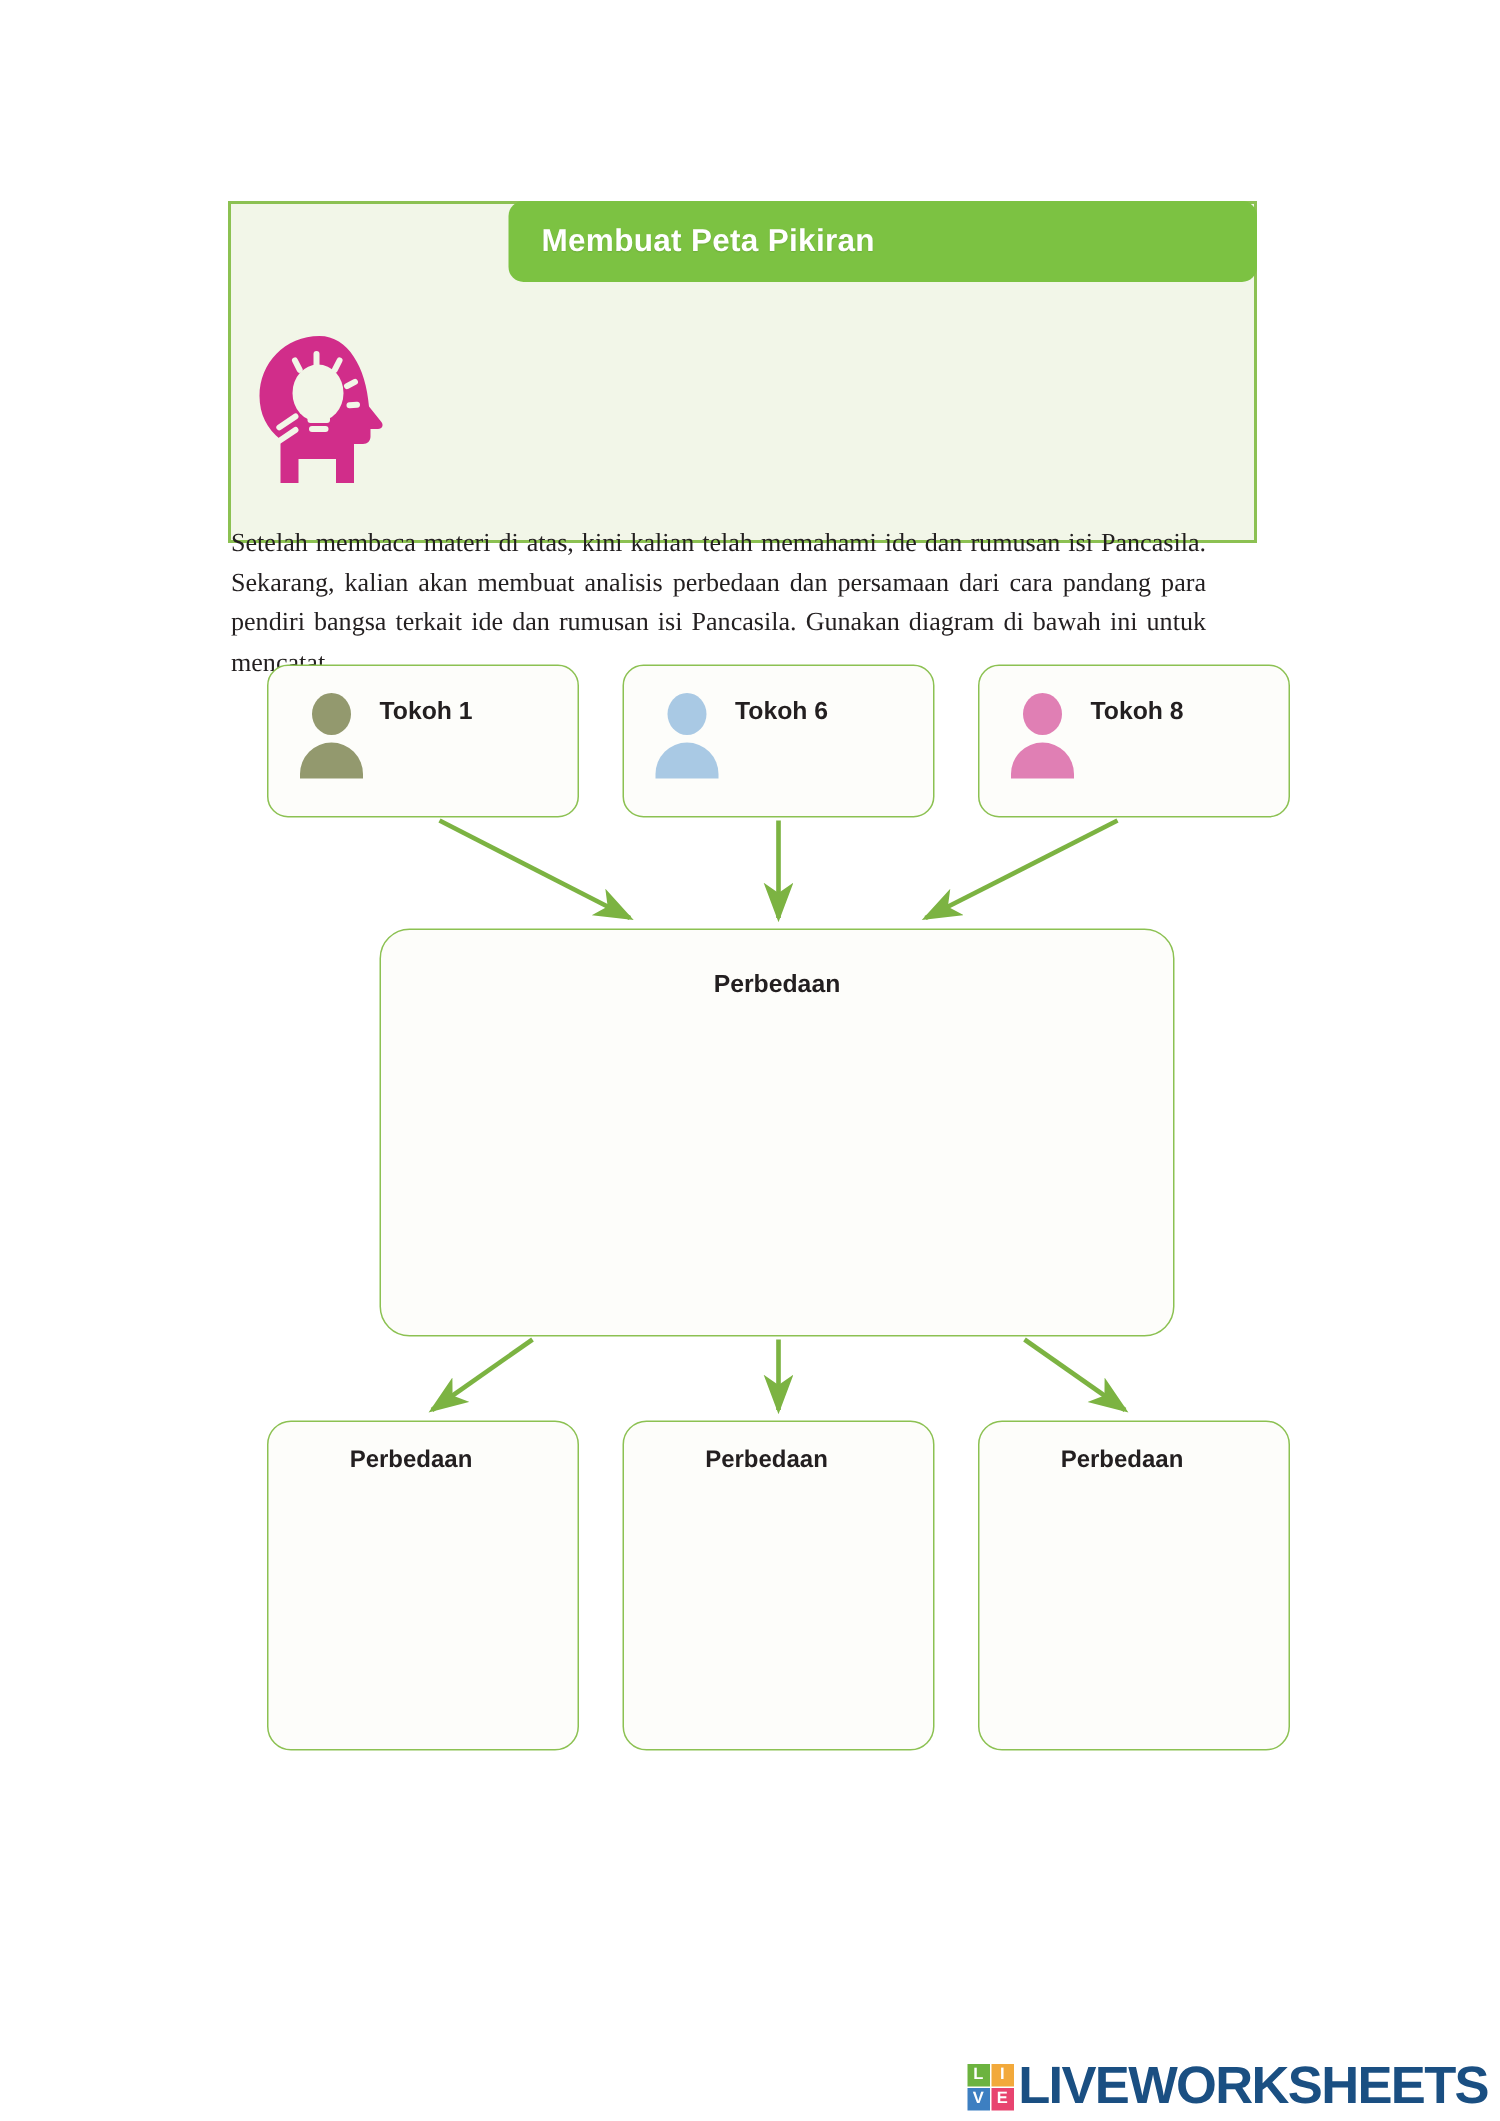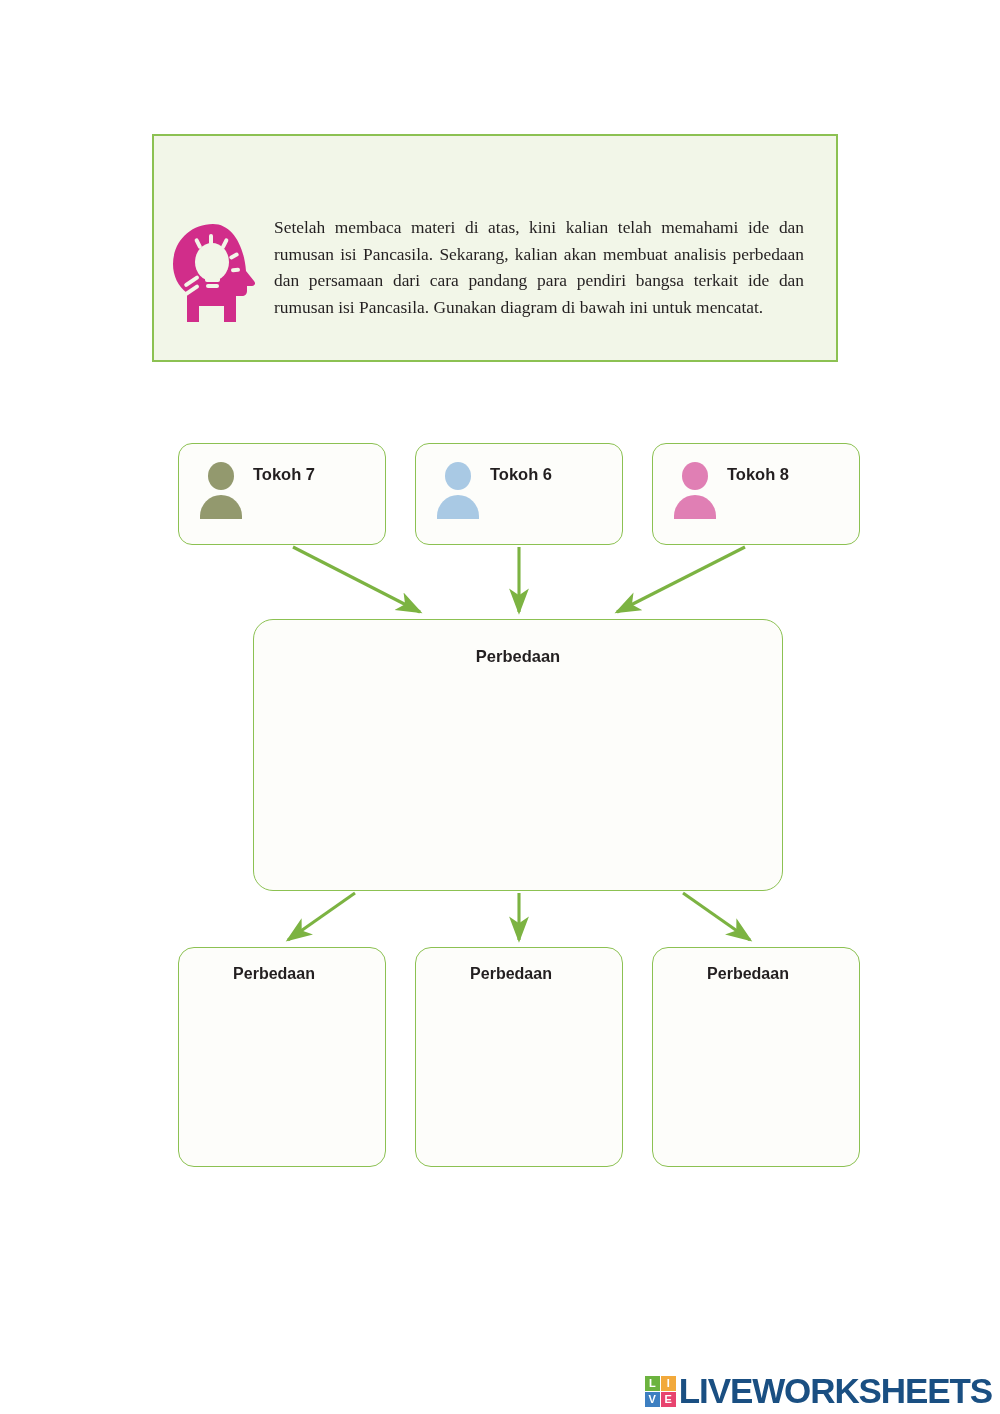--- a/index.html
+++ b/index.html
@@ -46,20 +46,21 @@
     text-shadow: 0 1px 1px rgba(0,0,0,.12);
   }
   #instruction-body {
     position: absolute;
     left: 0;
     top: 56px;
     right: 0;
     bottom: 0;
     display: flex;
     align-items: flex-start;
+    flex-direction: column;
   }
   #brain-icon {
     width: 120px;
     min-width: 120px;
     padding-top: 26px;
     display: flex;
     justify-content: center;
   }
   #instruction-text {
     font-family: "Liberation Serif", serif;
@@ -201,20 +202,23 @@
     font-weight: bold;
     color: #1a4f82;
     letter-spacing: -1.1px;
   }
 </style>
 </head>
 <body>
 
 <div id="instruction-panel">
 
+  <div id="instruction-header">
+    <span class="hdr-title">Membuat Peta Pikiran</span>
+  </div>
 
   <div id="instruction-body">
 
     <div id="brain-icon">
       <svg width="92" height="108" viewBox="0 0 92 108" aria-hidden="true">
         <g fill="#d12d8a">
           <path d="M45 6 C22 6 5 24 5 46 C5 58 10 68 19 75 L19 104 L31 104 L31 88 L56 88 L56 104 L68 104 L68 78
                    L74 78 C77 78 79 76 79 73 L79 68 L84 68 C87 68 88 65 86 63 L78 53
                    C76 27 64 6 45 6 Z"></path>
         </g>
@@ -258,21 +262,21 @@
     <line x1="683" y1="893" x2="750" y2="940"></line>
   </g>
 </svg>
 
 <div class="node tokoh-box" id="tokoh-box-1">
   <div class="tokoh-inner">
     <div class="avatar">
       <div class="head" style="background:#93996e"></div>
       <div class="body" style="background:#93996e"></div>
     </div>
-    <div class="tokoh-label">Tokoh 7</div>
+    <div class="tokoh-label">Tokoh 1</div>
   </div>
 </div>
 
 <div class="node tokoh-box" id="tokoh-box-2">
   <div class="tokoh-inner">
     <div class="avatar">
       <div class="head" style="background:#a9c9e4"></div>
       <div class="body" style="background:#a9c9e4"></div>
     </div>
     <div class="tokoh-label">Tokoh 6</div>

